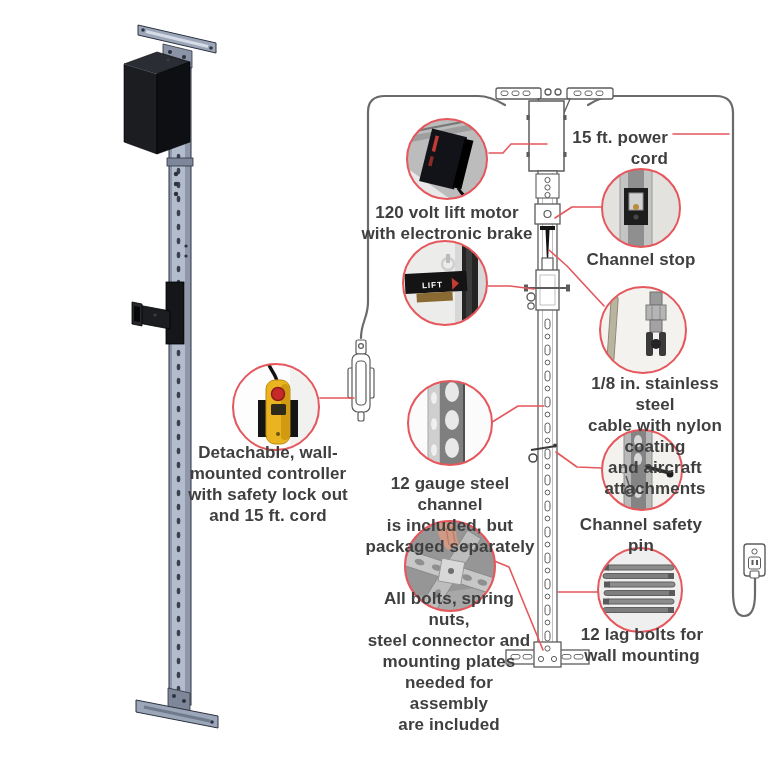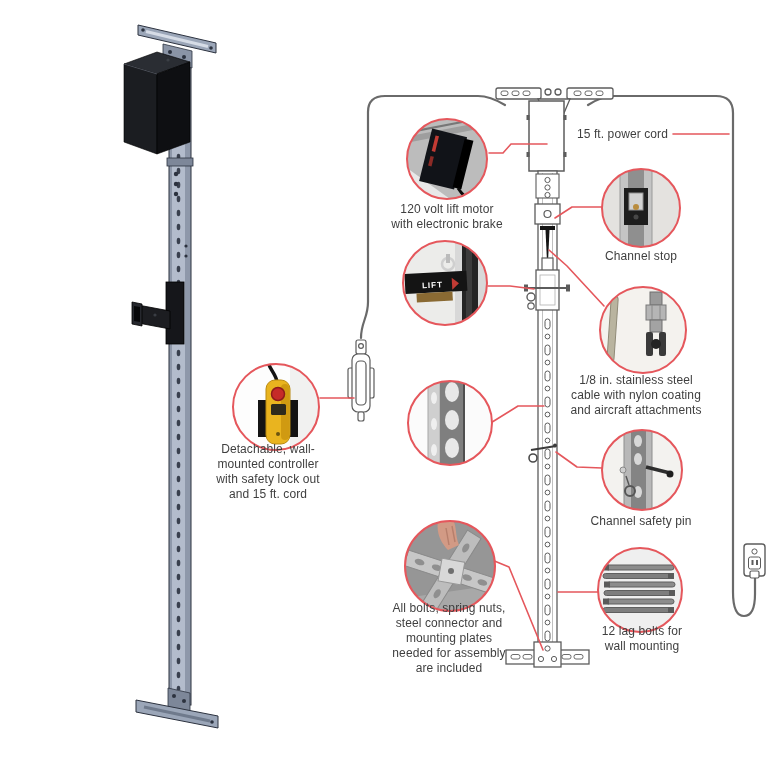--- a/index.html
+++ b/index.html
@@ -3,21 +3,21 @@
 <meta charset="utf-8">
 <style>
   html,body{margin:0;padding:0;background:#ffffff;}
   .stage{
     position:relative;width:768px;height:768px;background:#ffffff;overflow:hidden;
     font-family:"Liberation Sans", sans-serif;
   }
   .stage svg{position:absolute;left:0;top:0;}
   .lbl{
     position:absolute;
-    font-size:12px;line-height:1.24;font-weight:400;color:#3f3f3f;
+    font-size:17px;line-height:1.24;font-weight:700;color:#3f3f3f;
     text-align:center;white-space:pre-line;letter-spacing:.1px;
   }
   .lbl.right{text-align:right;}
 </style>
 </head>
 <body>
 
 <div class="stage">
 
 <svg width="768" height="768" viewBox="0 0 768 768">
@@ -392,28 +392,31 @@
       <circle cx="278" cy="434" r="2" fill="#6b5410"></circle>
     </g>
     <circle cx="276" cy="407" r="43" fill="none" stroke="#e5575c" stroke-width="2"></circle>
   </g>
 </svg>
 
   <div class="lbl" style="left:360px;top:202px;width:174px;">120 volt lift motor
 with electronic brake</div>
   <div class="lbl right" style="left:554px;top:127px;width:114px;">15 ft. power cord</div>
   <div class="lbl" style="left:571px;top:249px;width:140px;">Channel stop</div>
-  <div class="lbl" style="left:556px;top:373px;width:160px;">1/8 in. stainless steel
+  <div class="lbl" style="left:556px;top:373px;width:160px;padding-left:19px;">1/8 in. stainless steel
 cable with nylon coating
 and aircraft attachments</div>
+  <div class="lbl" style="left:362px;top:473px;width:176px;">12 gauge steel channel
+is included, but
+packaged separately</div>
   <div class="lbl" style="left:566px;top:514px;width:150px;">Channel safety pin</div>
   <div class="lbl" style="left:185px;top:442px;width:166px;">Detachable, wall-
 mounted controller
 with safety lock out
 and 15 ft. cord</div>
-  <div class="lbl" style="left:366px;top:601px;width:166px;">All bolts, spring nuts,
+  <div class="lbl" style="left:366px;top:588px;width:166px;">All bolts, spring nuts,
 steel connector and
 mounting plates
 needed for assembly
 are included</div>
   <div class="lbl" style="left:572px;top:624px;width:140px;">12 lag bolts for
 wall mounting</div>
 </div>
 
 </body></html>

